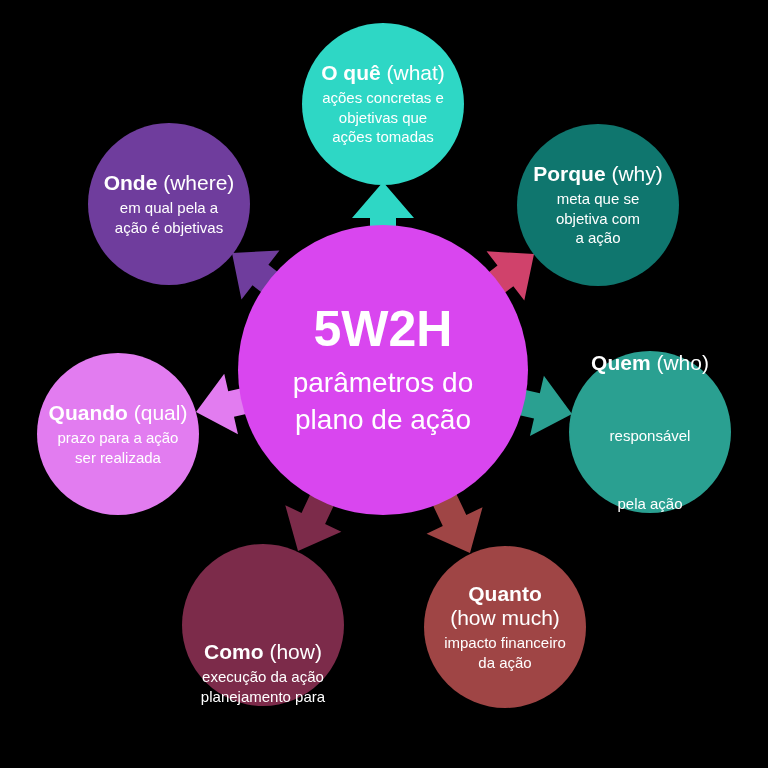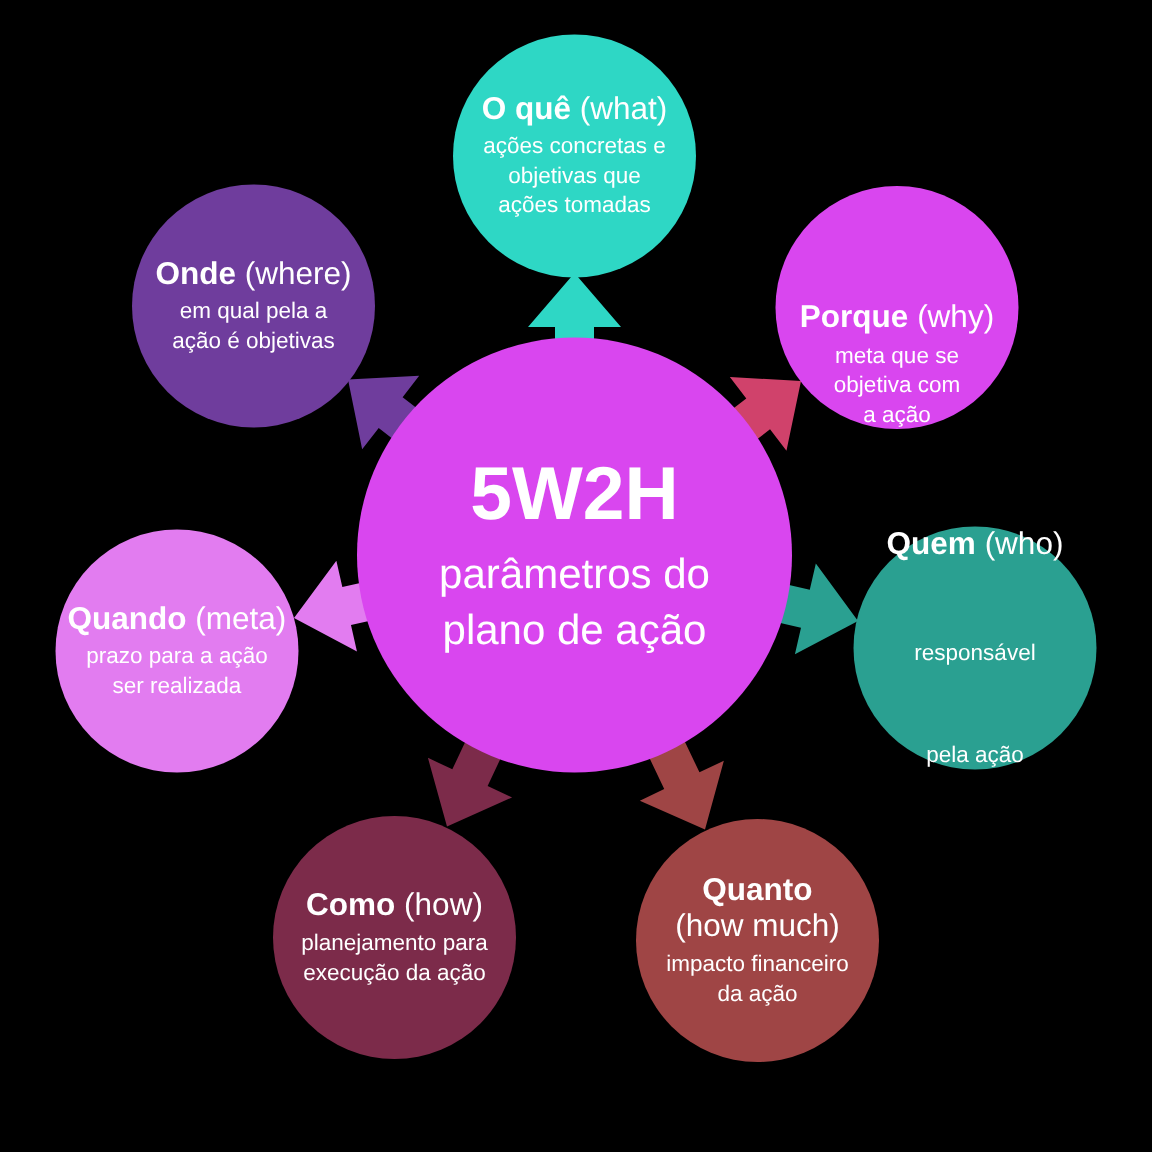--- a/index.html
+++ b/index.html
@@ -122,21 +122,21 @@
   <div class="circle node pos-o-que" style="background-color: rgb(46, 215, 197);">
     <div class="title">
       <span class="b">O quê</span>
       <span class="paren">(what)</span>
     </div>
     <div class="line">ações concretas e</div>
     <div class="line">objetivas que</div>
     <div class="line">ações tomadas</div>
   </div>
 
-  <div class="circle node pos-porque" style="background-color: #d946ef; justify-content: flex-end;">
+  <div class="circle node pos-porque" style="background-color: #0f766e;">
     <div class="title">
       <span class="b">Porque</span>
       <span class="paren">(why)</span>
     </div>
     <div class="line">meta que se</div>
     <div class="line">objetiva com</div>
     <div class="line">a ação</div>
   </div>
 
   <div class="circle node pos-quem" style="background-color: rgb(42, 160, 145); gap: 48px;">
@@ -150,33 +150,33 @@
 
   <div class="circle node two-line-title pos-quanto" style="background-color: rgb(159, 69, 69);">
     <div class="title">
       <span class="b">Quanto</span>
       <span class="paren">(how much)</span>
     </div>
     <div class="line">impacto financeiro</div>
     <div class="line">da ação</div>
   </div>
 
-  <div class="circle node pos-como" style="background-color: rgb(124, 43, 74);">
+  <div class="circle node pos-como" style="background-color: rgb(124, 43, 74); justify-content: flex-end;">
     <div class="title">
       <span class="b">Como</span>
       <span class="paren">(how)</span>
     </div>
+    <div class="line">execução da ação</div>
     <div class="line">planejamento para</div>
-    <div class="line">execução da ação</div>
   </div>
 
   <div class="circle node pos-quando" style="background-color: rgb(226, 124, 240);">
     <div class="title">
       <span class="b">Quando</span>
-      <span class="paren">(meta)</span>
+      <span class="paren">(qual)</span>
     </div>
     <div class="line">prazo para a ação</div>
     <div class="line">ser realizada</div>
   </div>
 
   <div class="circle node pos-onde" style="background-color: rgb(111, 61, 157);">
     <div class="title">
       <span class="b">Onde</span>
       <span class="paren">(where)</span>
     </div>

